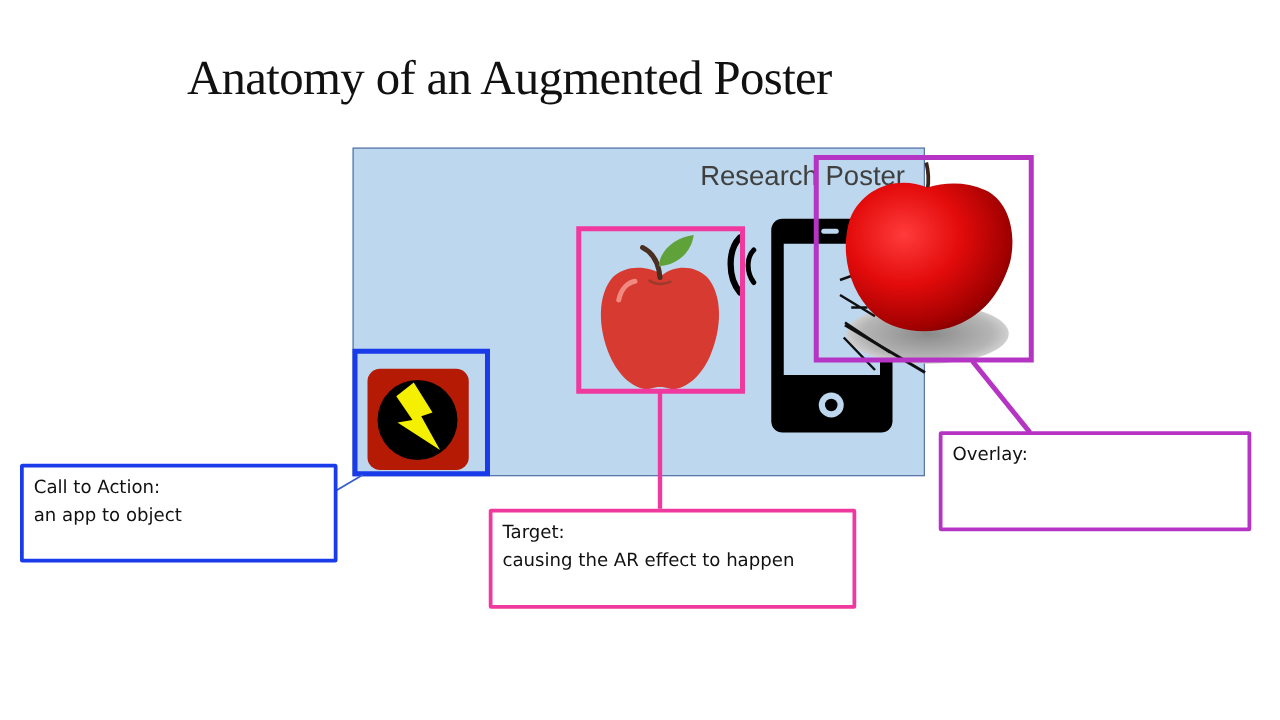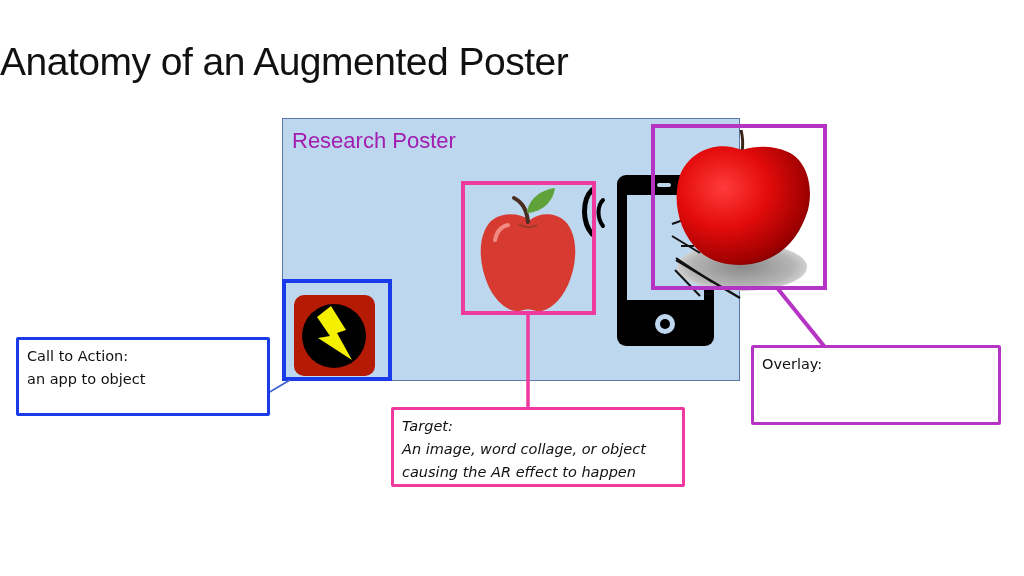--- a/index.html
+++ b/index.html
@@ -1,20 +1,20 @@
 <!DOCTYPE html>
 <html><head>
 <meta charset="utf-8">
 <style>
   html, body { margin: 0; padding: 0; background: #ffffff; }
   body { width: 1024px; height: 576px; position: relative; overflow: hidden; font-family: "Liberation Sans", sans-serif; }
   .abs { position: absolute; }
-  .title { left: 0; top: 40px; width: 815px; font-family: Liberation Sans, sans-serif; font-weight: 200; font-size: 39px; color: #111; letter-spacing: -0.5px; }
+  .title { left: 0; top: 40px; width: 815px; text-align: center; font-family: Liberation Serif, serif; font-weight: 200; font-size: 39px; color: #111; letter-spacing: -0.5px; }
   .poster { left: 282px; top: 118px; width: 458px; height: 263px; background: #bdd7ee; border: 1.5px solid #5b76a8; box-sizing: border-box; }
-  .poster-title { left: 292px; top: 128px; width: 460px; text-align: left; font-family: "Liberation Sans", sans-serif; font-size: 22px; color: #a21caf; }
+  .poster-title { left: 264px; top: 128px; width: 460px; text-align: right; font-family: "Liberation Sans", sans-serif; font-size: 22px; color: #404040; }
   .callout { background: #fff; box-sizing: border-box; border-radius: 2px; padding: 5px 8px; font-family: "DejaVu Sans", sans-serif; font-size: 14.5px; line-height: 23px; color: #111; }
   .callout .line { display: block; white-space: nowrap; }
   svg { position: absolute; left: 0; top: 0; overflow: visible; }
 </style>
 </head>
 <body>
 
 <div class="abs title">Anatomy of an Augmented Poster</div>
 
 <div class="abs poster"></div>
@@ -72,26 +72,25 @@
 
   <rect x="284" y="281" width="106" height="98" fill="none" stroke="#1a3bea" stroke-width="4"></rect>
   <rect x="463" y="183" width="131" height="130" fill="none" stroke="#f0399e" stroke-width="4"></rect>
   <rect x="653" y="126" width="172" height="162" fill="none" stroke="#b534c4" stroke-width="4"></rect>
 
   <line x1="290" y1="380" x2="268" y2="393" stroke="#3a5fd0" stroke-width="1.5"></line>
   <line x1="528" y1="313" x2="528" y2="407" stroke="#f0399e" stroke-width="3.5"></line>
   <line x1="778" y1="289" x2="824" y2="346" stroke="#b534c4" stroke-width="4"></line>
 </svg>
 
-<div class="abs callout" style="left:16px; top:337px; width:254px; height:79px; border:3px solid #1a3bea;">
+<div class="abs callout" style="left:16px; top:371px; width:254px; height:79px; border:3px solid #1a3bea;">
   <span class="line">Call to Action:</span>
   <span class="line">an app to object</span>
 </div>
 
-<div class="abs callout" style="left:391px; top:407px; width:294px; height:80px; border:3px solid #f0399e;font-style:italic;">
+<div class="abs callout" style="left:391px; top:407px; width:294px; height:80px; border:3px solid #f0399e;">
   <span class="line">Target:</span>
-  <span class="line">An image, word collage, or object</span>
   <span class="line">causing the AR effect to happen</span>
 </div>
 
 <div class="abs callout" style="left:751px; top:345px; width:250px; height:80px; border:3.5px solid #b534c4;">
   <span class="line">Overlay:</span>
 </div>
 
 </body></html>

